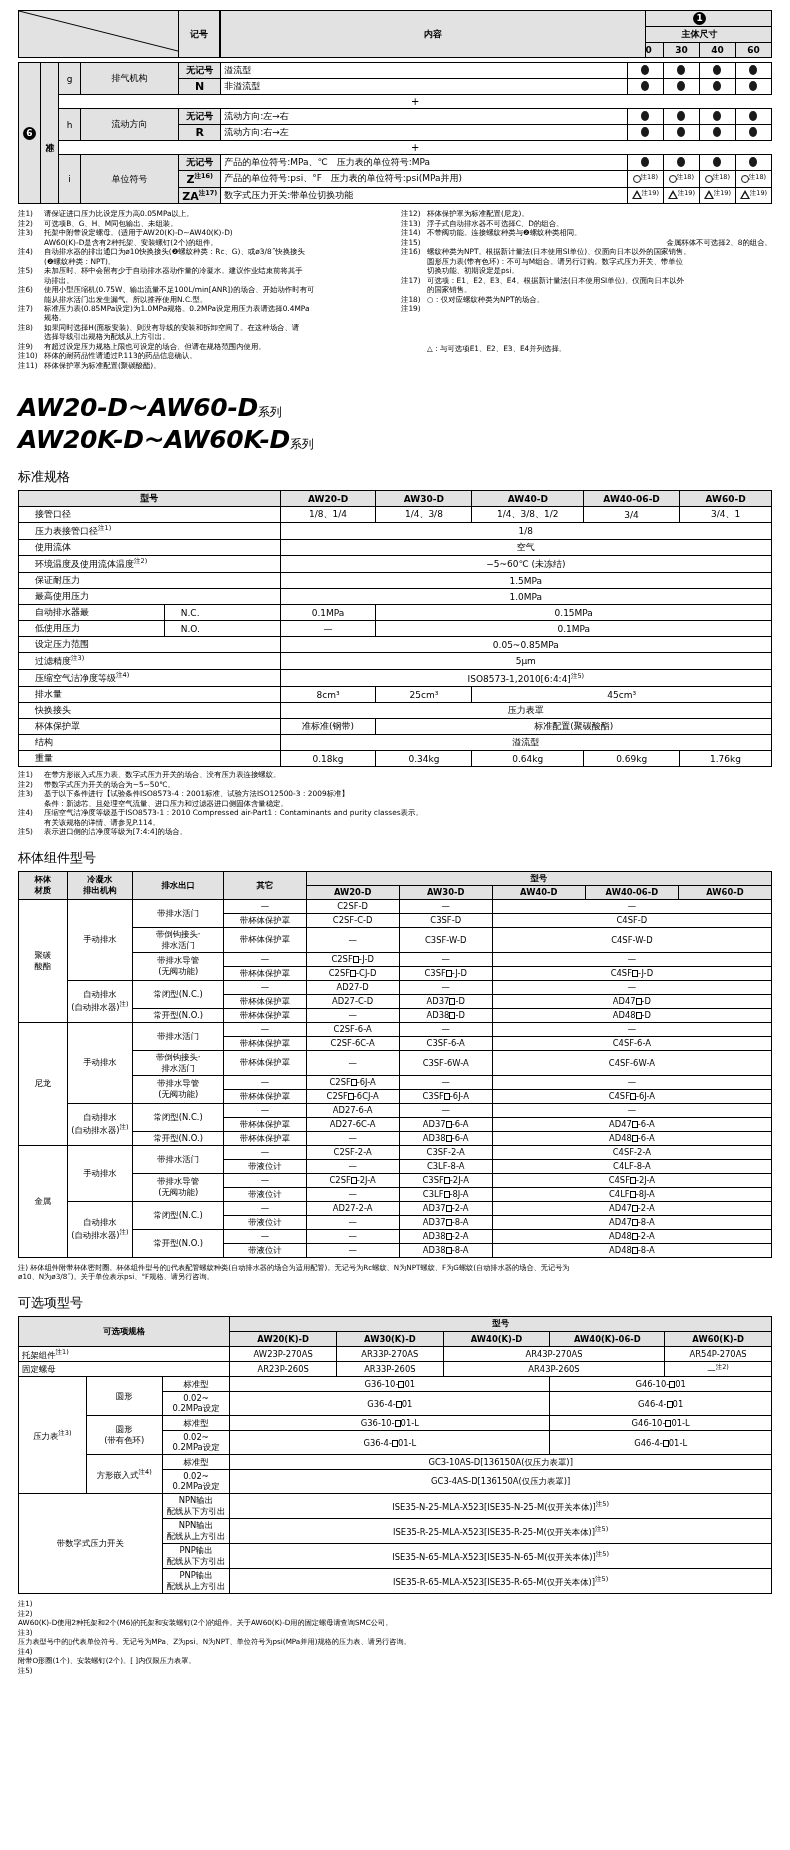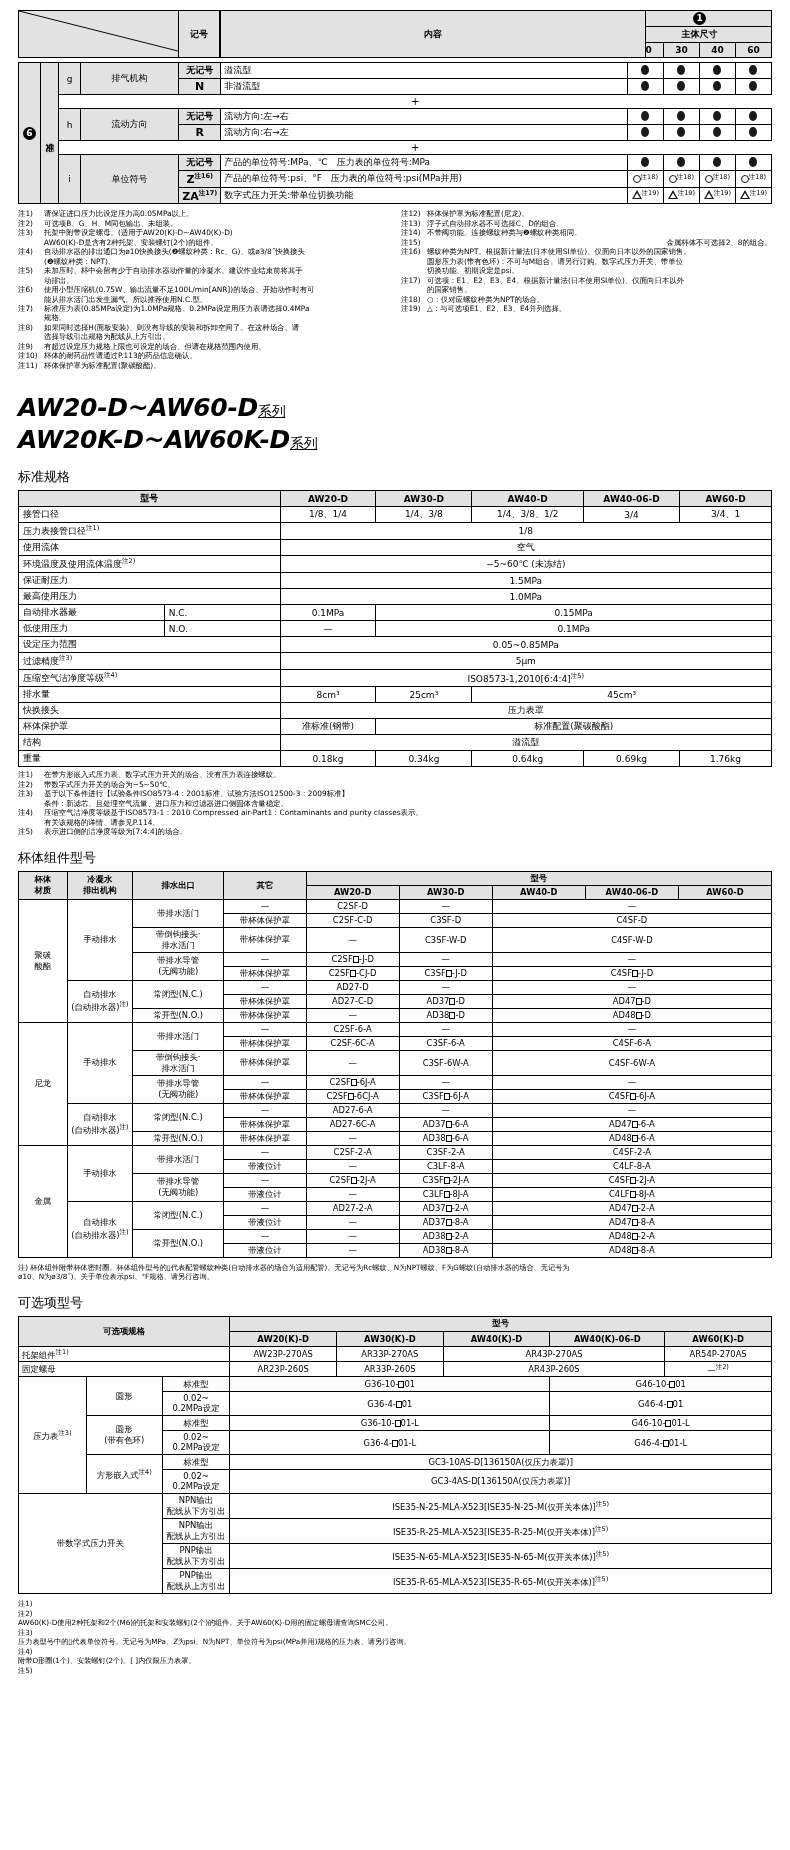--- a/index.html
+++ b/index.html
@@ -92,27 +92,27 @@
   .notecols { display:flex; gap: 12px; }
   .notecols > div { flex: 1 1 50%; }
 
   
   h1.series {
     font-family: "DejaVu Sans", "Liberation Sans", sans-serif;
     font-style: italic; font-weight: bold;
     font-size: 25px; margin: 0; line-height: 1.28;
     letter-spacing: -0.3px;
   }
-  h1.series .cn { font-style: normal; font-size: 14px; font-weight:normal;text-decoration:underline; }
+  h1.series .cn { font-style: normal; font-size: 12px; font-weight:normal; }
   .sect-title { font-size: 13px; margin: 12px 0 4px 0; }
 
   
   table.spec { font-size: 9px; }
   table.spec td { height: 15px; }
-  table.spec td.rowhead { text-align:left; padding-left:4px; }
+  table.spec td.rowhead { text-align:left; padding-left:16px; }
 
   
   table.cup { font-size: 8.4px; }
   table.cup td { height: 14px; }
   .sq {
     display:inline-block; width:6px; height:7px;
     border:1px solid #000; background:#fff;
     vertical-align:-1px;
   }
 
@@ -360,21 +360,21 @@
           <div class="lab">注17)</div>
           <div class="txt" style="white-space: pre-line;">可选项：E1、E2、E3、E4。根据新计量法(日本使用SI单位)、仅面向日本以外
 的国家销售。</div>
         </div>
         <div class="row">
           <div class="lab">注18)</div>
           <div class="txt" style="white-space: pre-line;">○：仅对应螺纹种类为NPT的场合。</div>
         </div>
         <div class="row">
           <div class="lab">注19)</div>
-          <div class="txt" style="white-space: pre-line;">△：与可选项E1、E2、E3、E4并列选择。</div>
+          <div class="txt" style="white-space: pre-line; margin-top: 40px;">△：与可选项E1、E2、E3、E4并列选择。</div>
         </div>
       </div>
   </div>
 
   <div style="margin-top:22px">
     <h1 class="series">
       <span>AW20-D~AW60-D</span><span class="cn">系列</span>
     </h1>
     <h1 class="series">
       <span>AW20K-D~AW60K-D</span><span class="cn">系列</span>

